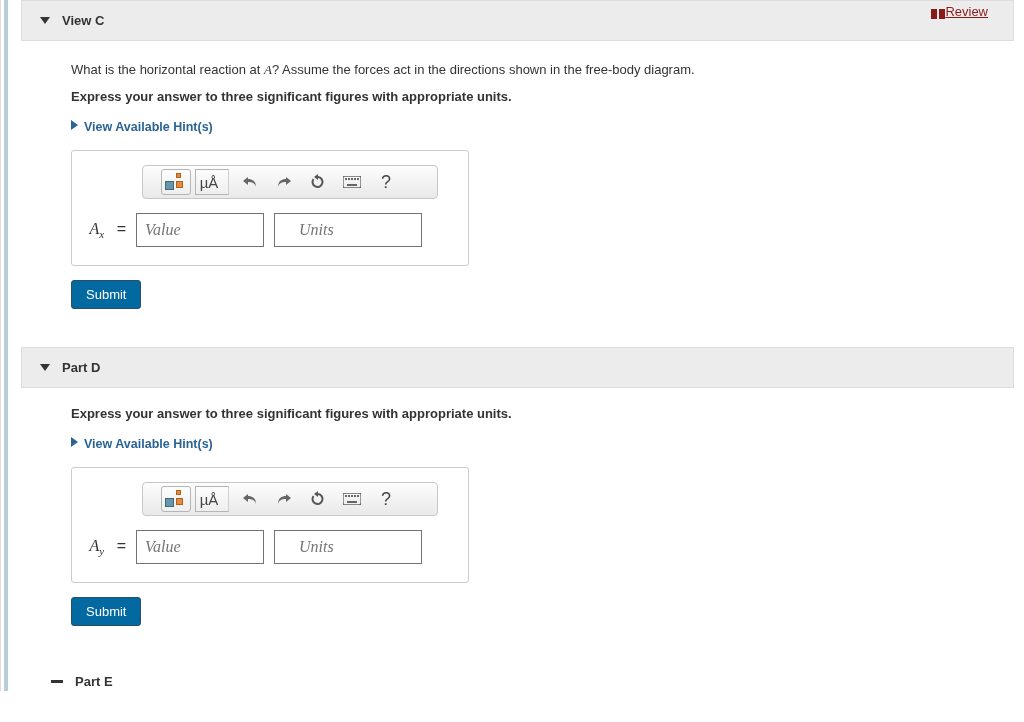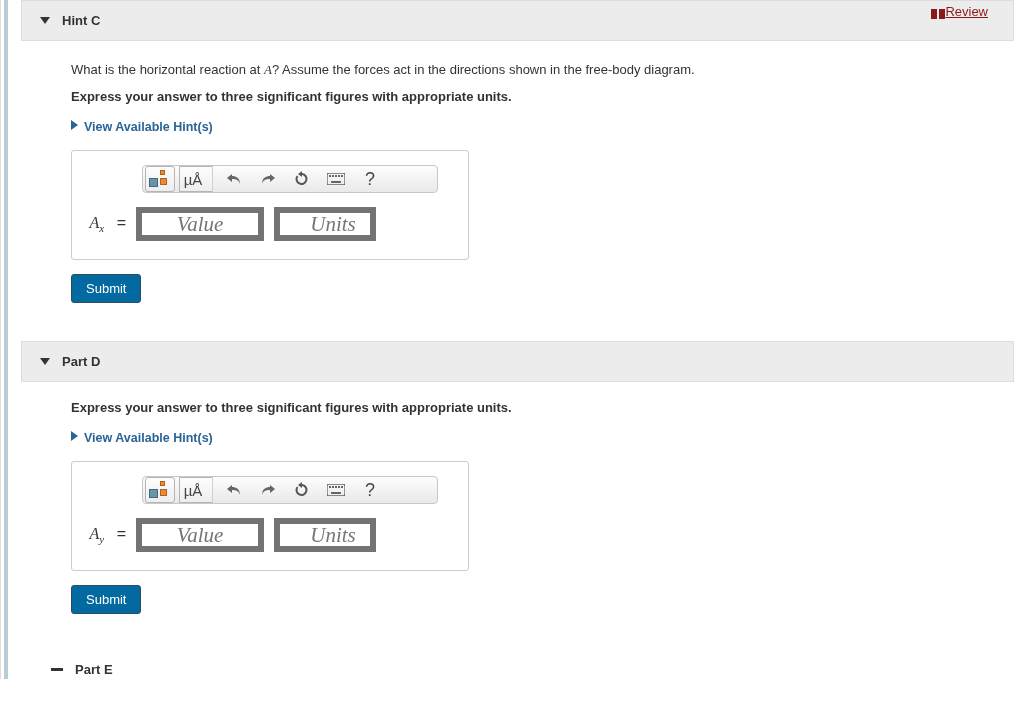--- a/index.html
+++ b/index.html
@@ -95,24 +95,24 @@
     width: 398px;
     padding: 0;
     margin-bottom: 14px;
     background: #fff;
   }
   .toolbar {
     margin: 14px 14px 8px 70px;
     background: linear-gradient(#fdfdfd, #e9e9e9);
     border: 1px solid #c8c8c8;
     border-radius: 4px;
-    height: 28px;
-    display: flex;
-    align-items: center;
-    padding: 0 0;
+    height: 34px;
+    display: flex;
+    align-items: center;
+    padding: 0 16px;
     width: 296px;
   }
   .tool-btn {
     width: 30px;
     height: 26px;
     margin: 0 2px;
     display: flex;
     align-items: center;
     justify-content: center;
     border-radius: 3px;
@@ -140,33 +140,32 @@
   .var-label {
     font-family: "Times New Roman", serif;
     font-style: italic;
     font-size: 16px;
     min-width: 40px;
     text-align: right;
   }
   .var-label sub { font-style: italic; font-size: 11px; }
   .eq { font-family: Arial; font-style: normal; padding-left:4px;}
   .field {
-    border: 6px solid #737373;
+    border: 1px solid #737373;
     height: 34px;
     font-family: "Times New Roman", serif;
     font-style: italic;
-    font-size: 21px;
+    font-size: 16px;
     color: #9a9a9a;
     padding: 2px 8px;
     outline: none;
     background:#fff;
-    text-align:center;
   }
   .value-field { width: 128px; }
-  .units-field { width: 102px; padding-left: 24px; }
+  .units-field { width: 148px; padding-left: 24px; }
   .submit-btn {
     background: #0369a1;
     color: #fff;
     border: 1px solid #2b4f62;
     border-radius: 3px;
     padding: 6px 14px;
     font-size: 13px;
     cursor: pointer;
   }
   .gap { height: 22px; }
@@ -191,21 +190,21 @@
           <rect x="8" y="0" width="6" height="10"></rect>
         </svg>
     </span>
     <span>Review</span>
   </a>
 
   <div class="content">
 
     <div class="part-header">
       <span class="caret"></span>
-      <span class="title">Hint C</span>
+      <span class="title">View C</span>
     </div>
     <div class="part-body">
       <p class="question-text">
         <span>What is the horizontal reaction at </span><span class="italic-A">A</span><span>? Assume the forces act in the directions shown in the free-body diagram.</span>
       </p>
       <p class="instruction">Express your answer to three significant figures with appropriate units.</p>
       <div class="hints-link">
         <span class="tri"></span>
         <span>View Available Hint(s)</span>
       </div>

